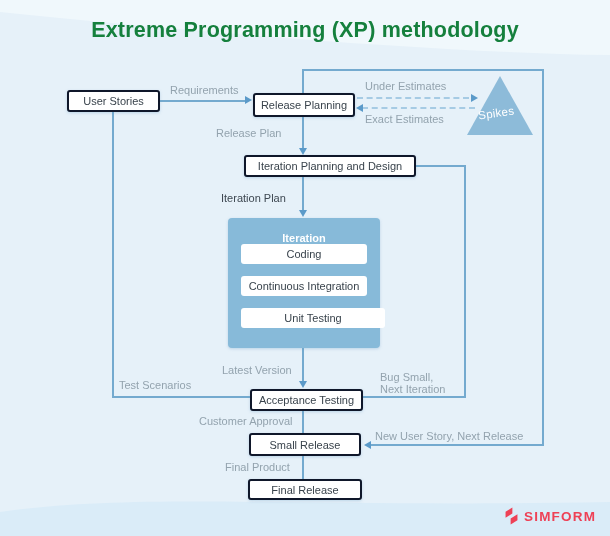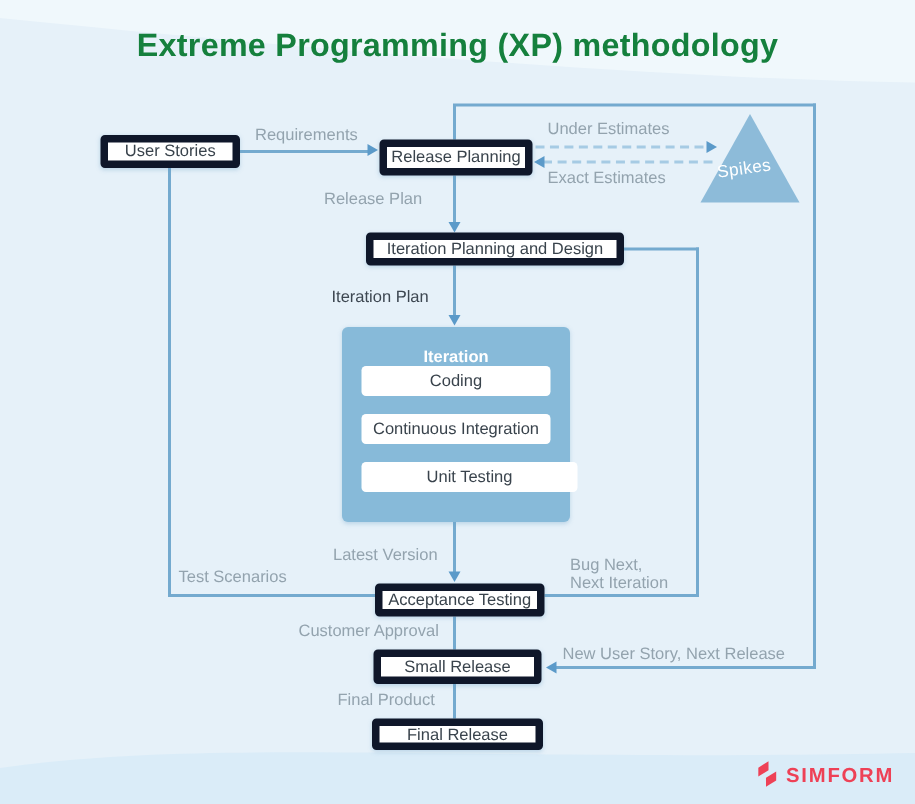--- a/index.html
+++ b/index.html
@@ -23,21 +23,21 @@
   
   .hl{position:absolute;height:2px;background:#74aacf;}
   .vl{position:absolute;width:2px;background:#74aacf;}
   .dl{position:absolute;height:0;border-top:2px dashed #a6cbe4;}
   .ah{position:absolute;width:0;height:0;}
   .ah-r{border-left:7px solid #5b9ac9;border-top:4px solid transparent;border-bottom:4px solid transparent;}
   .ah-l{border-right:7px solid #5b9ac9;border-top:4px solid transparent;border-bottom:4px solid transparent;}
   .ah-d{border-top:7px solid #5b9ac9;border-left:4px solid transparent;border-right:4px solid transparent;}
   
   .node{
-    position:absolute;background:#ffffff;border:5px solid #0f172a;border-radius:3px;
+    position:absolute;background:#ffffff;border:2px solid #0f172a;border-radius:3px;
     display:flex;align-items:center;justify-content:center;
     font-size:11px;color:#39434c;
     box-shadow:0 1px 3px rgba(110,160,200,.35);
     box-sizing:border-box;white-space:nowrap;
   }
   .iter{
     position:absolute;left:228px;top:218px;width:152px;height:130px;
     background:#87bad9;border-radius:4px;box-sizing:border-box;
     box-shadow:0 1px 3px rgba(110,160,200,.35);
   }
@@ -111,21 +111,21 @@
   <div class="vl" style="left:302px;top:456px;height:23px;"></div>
 
   <div class="lbl" style="left:170px;top:84px;width:80px;">Requirements</div>
   <div class="lbl" style="left:365px;top:80px;width:100px;">Under Estimates</div>
   <div class="lbl" style="left:365px;top:113px;width:100px;">Exact Estimates</div>
   <div class="lbl" style="left:216px;top:127px;width:80px;">Release Plan</div>
   <div class="lbl lbl-dark" style="left:221px;top:192px;width:80px;">Iteration Plan</div>
   <div class="lbl" style="left:222px;top:364px;width:80px;">Latest Version</div>
   <div class="lbl" style="left:119px;top:379px;width:80px;">Test Scenarios</div>
   <div class="lbl" style="left:380px;top:371px;width:80px;">
-    <span>Bug Next,</span><br>
+    <span>Bug Small,</span><br>
     <span>Next Iteration</span>
   </div>
   <div class="lbl" style="left:199px;top:415px;width:100px;">Customer Approval</div>
   <div class="lbl" style="left:375px;top:430px;width:160px;">New User Story, Next Release</div>
   <div class="lbl" style="left:225px;top:461px;width:80px;">Final Product</div>
 
   <div class="node" style="left:67px;top:90px;width:93px;height:22px;">User Stories</div>
   <div class="node" style="left:253px;top:93px;width:102px;height:24px;">Release Planning</div>
   <div class="node" style="left:216px;top:155px;width:172px;height:22px;margin-left:28px;">Iteration Planning and Design</div>
 

